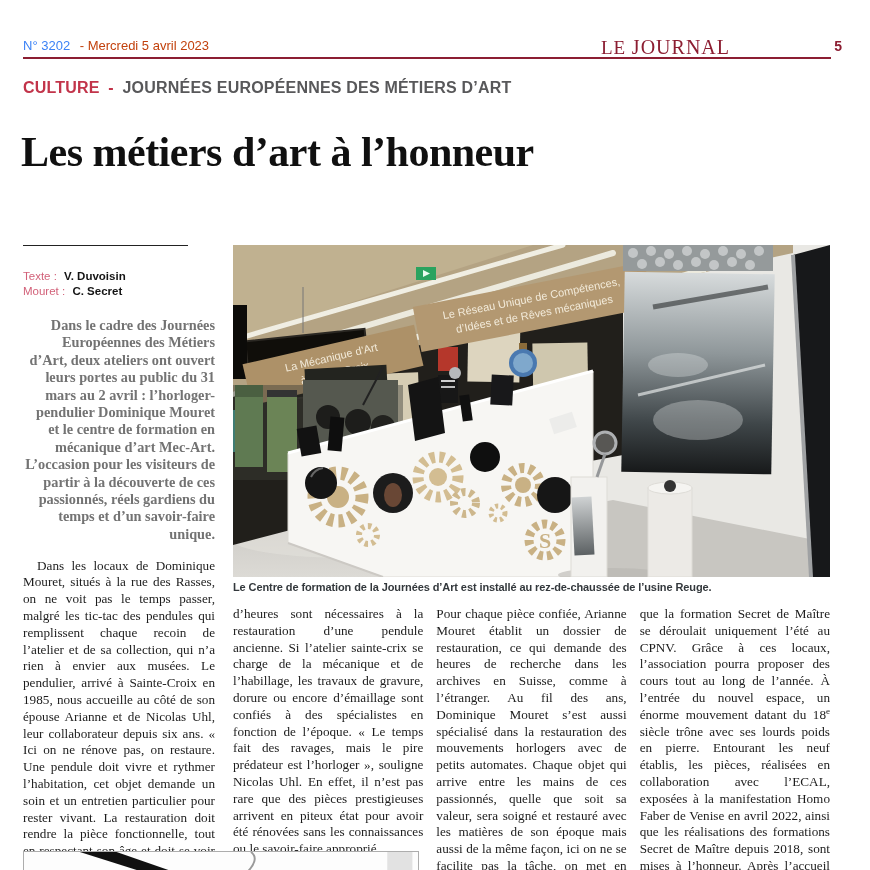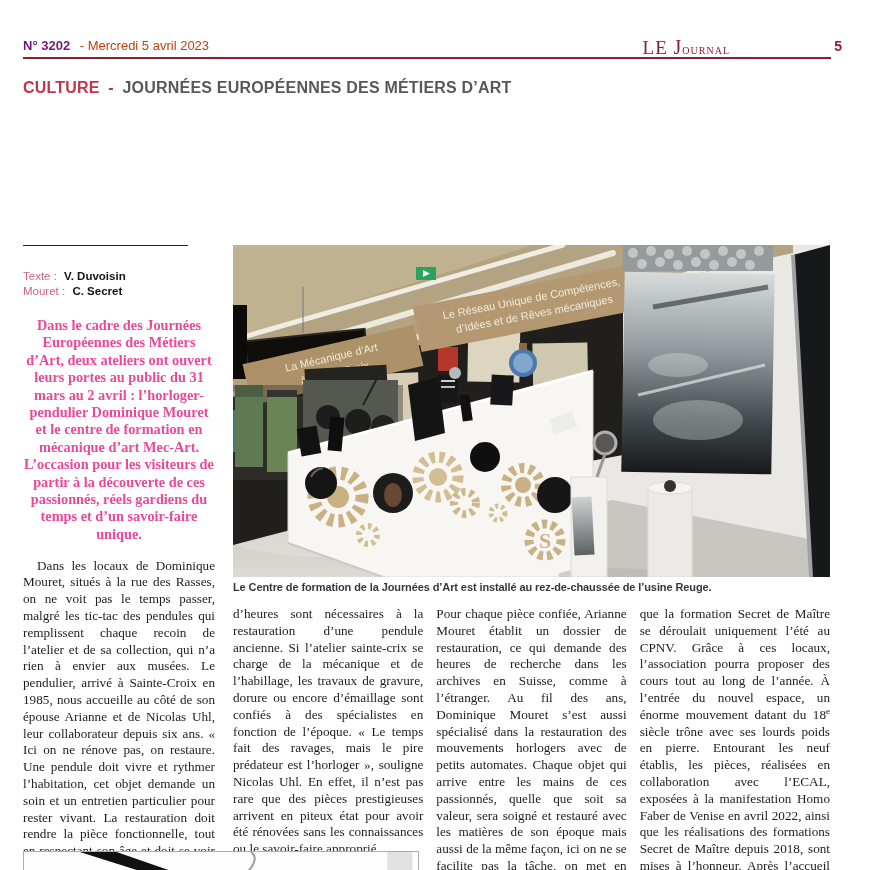--- a/index.html
+++ b/index.html
@@ -1,46 +1,46 @@
 <!DOCTYPE html>
 <html lang="fr"><head>
 <meta charset="utf-8">
 <style>
   html,body{margin:0;padding:0;background:#ffffff;}
   .page{position:relative;width:870px;height:870px;background:#fff;overflow:hidden;
         font-family:"Liberation Serif",serif;color:#191919;}
   
   .hdr-row{position:absolute;left:23px;top:38px;width:819px;height:18px;
            font-family:"Liberation Sans",sans-serif;font-size:13px;}
-  .issue{color:#701a75;font-weight:bold;}
+  .issue{color:#3b82f6;font-weight:normal;}
   .hdate{color:#c2410c;margin-left:6px;}
   .logo{position:absolute;right:112px;top:-2px;color:#8c1e32;font-family:"Liberation Serif",serif;letter-spacing:1px;}
   .logo .le{font-size:19px;}
   .logo .jcap{font-size:20px;}
-  .logo .rest{font-size:10px;margin-top:14px;}
+  .logo .rest{font-size:20px;margin-top:14px;}
   .pageno{position:absolute;right:0;top:0;color:#8c1e32;font-weight:bold;font-size:14px;}
   .hdr-rule{position:absolute;left:23px;top:57px;width:808px;height:2px;background:#8c1e32;}
   
   .section{position:absolute;left:23px;top:79px;font-family:"Liberation Sans",sans-serif;
            font-weight:bold;font-size:16px;letter-spacing:.2px;}
   .sec-label{color:#c2344a;}
   .sec-sep{color:#c2344a;margin:0 4px;}
   .sec-title{color:#58585a;}
   
   .headline{position:absolute;left:21px;top:128px;width:700px;margin:0;
             font-family:"Liberation Serif",serif;font-weight:bold;font-size:42px;
             letter-spacing:-.5px;color:#101010;}
   
   .leftcol{position:absolute;left:23px;top:245px;width:192px;}
   .byline{border-top:1.5px solid #222;width:165px;padding-top:23px;
           font-family:"Liberation Sans",sans-serif;font-size:11.5px;line-height:15px;}
   .by-label{color:#d26179;}
   .by-author{color:#141414;font-weight:bold;margin-left:4px;}
   .intro{margin-top:18px;font-weight:bold;font-size:14.3px;line-height:17.4px;
-         text-align:center;color:#ec4899;}
+         text-align:right;color:#737373;}
   .col-body{margin-top:9px;font-size:13.2px;line-height:16.8px;text-align:justify;
             text-indent:14px;color:#1c1c1c;}
   
   .photo{position:absolute;left:233px;top:245px;width:597px;height:332px;}
   .caption{position:absolute;left:233px;top:581px;width:597px;
            font-family:"Liberation Sans",sans-serif;font-weight:bold;font-size:11px;
            letter-spacing:-.1px;color:#33383c;}
   
   .cols{position:absolute;left:233px;top:606px;width:597px;display:flex;gap:13px;}
   .colx{flex:1;font-size:13.2px;line-height:16.8px;text-align:justify;color:#1c1c1c;}
@@ -61,20 +61,21 @@
     <span class="pageno">5</span>
   </div>
   <div class="hdr-rule"></div>
 
   <div class="section">
     <span class="sec-label">CULTURE</span>
     <span class="sec-sep">-</span>
     <span class="sec-title">JOURNÉES EUROPÉENNES DES MÉTIERS D’ART</span>
   </div>
 
+  <h1 class="headline">Les métiers d’art à l’honneur</h1>
 
   <div class="leftcol">
     <div class="byline">
       <div>
         <span class="by-label">Texte :</span>
         <span class="by-author">V. Duvoisin</span>
       </div>
       <div>
         <span class="by-label">Mouret :</span>
         <span class="by-author">C. Secret</span>

